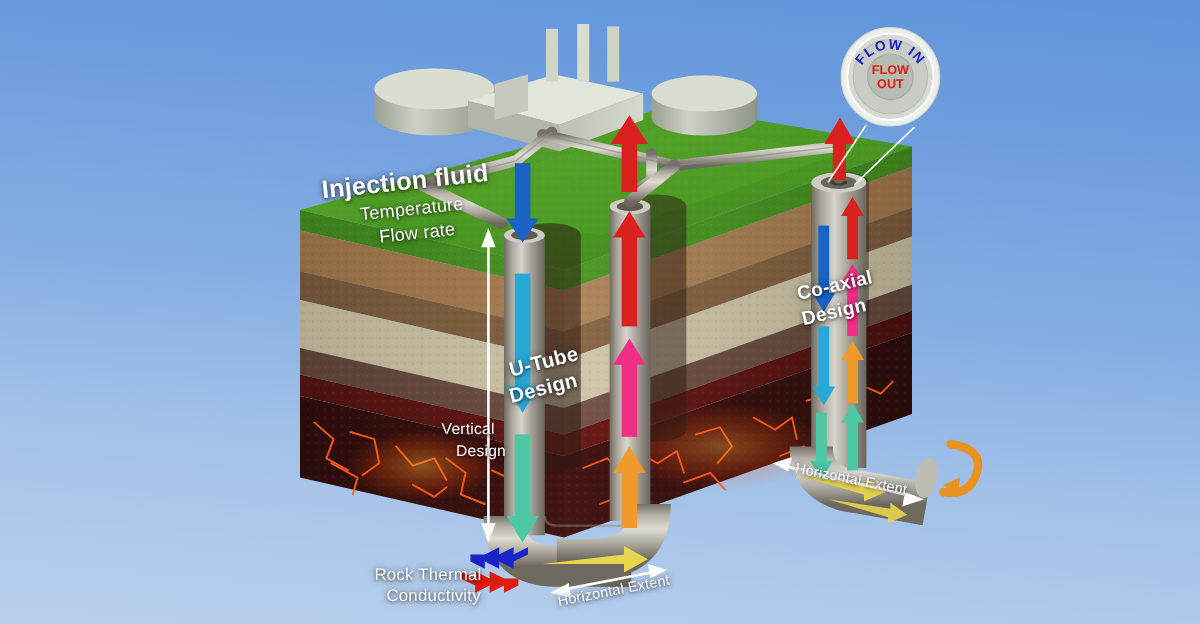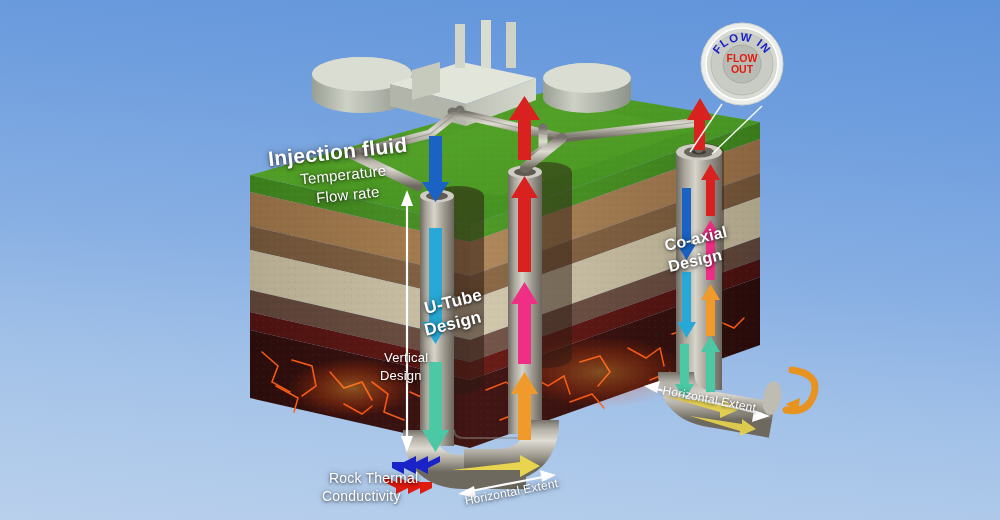--- a/index.html
+++ b/index.html
@@ -410,23 +410,23 @@
   <div class="lbl nosel" style="left:268px;top:140px;font-size:21px;transform:rotate(-6deg);">Injection fluid</div>
   <div class="lbl nosel" style="left:300px;top:166px;font-size:15px;font-weight:normal;transform:rotate(-6deg);">Temperature</div>
   <div class="lbl nosel" style="left:316px;top:186px;font-size:15px;font-weight:normal;transform:rotate(-6deg);">Flow rate</div>
 
   <div class="lbl nosel" style="left:424px;top:292px;font-size:17px;transform:rotate(-14deg);">U-Tube</div>
   <div class="lbl nosel" style="left:424px;top:314px;font-size:17px;transform:rotate(-14deg);">Design</div>
 
   <div class="lbl nosel" style="left:664px;top:230px;font-size:16px;transform:rotate(-13deg);">Co-axial</div>
   <div class="lbl nosel" style="left:668px;top:252px;font-size:16px;transform:rotate(-13deg);">Design</div>
 
-  <div class="lbl nosel" style="left:384px;top:350px;font-size:13px;font-weight:normal;text-align:right;">Vertical</div>
+  <div class="lbl nosel" style="left:368px;top:350px;font-size:13px;font-weight:normal;text-align:right;">Vertical</div>
   <div class="lbl nosel" style="left:380px;top:368px;font-size:13px;font-weight:normal;">Design</div>
 
   <div class="lbl nosel" style="left:464px;top:485px;font-size:12px;font-weight:normal;transform:rotate(-11deg);">Horizontal Extent</div>
 
   <div class="lbl nosel" style="left:662px;top:392px;font-size:12px;font-weight:normal;transform:rotate(11deg);">Horizontal Extent</div>
 
-  <div class="lbl nosel" style="left:312px;top:470px;font-size:14px;font-weight:normal;margin-left:17px;">Rock Thermal</div>
+  <div class="lbl nosel" style="left:312px;top:470px;font-size:14px;font-weight:normal;">Rock Thermal</div>
   <div class="lbl nosel" style="left:322px;top:488px;font-size:14px;font-weight:normal;">Conductivity</div>
 
 </div>
 
 </body></html>

